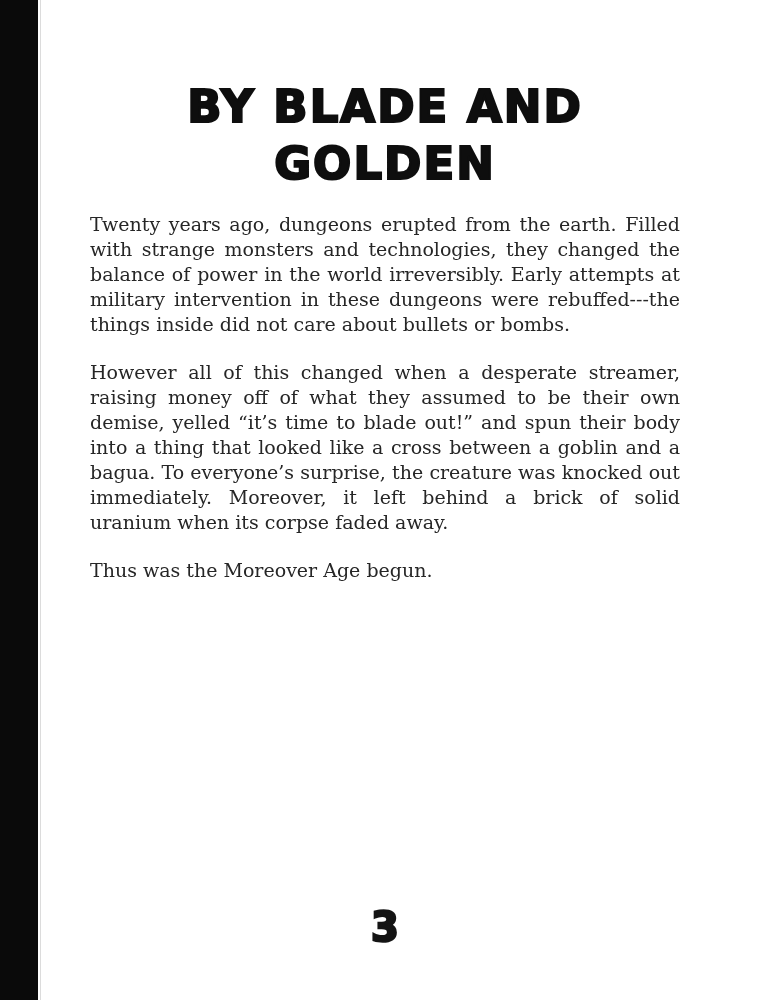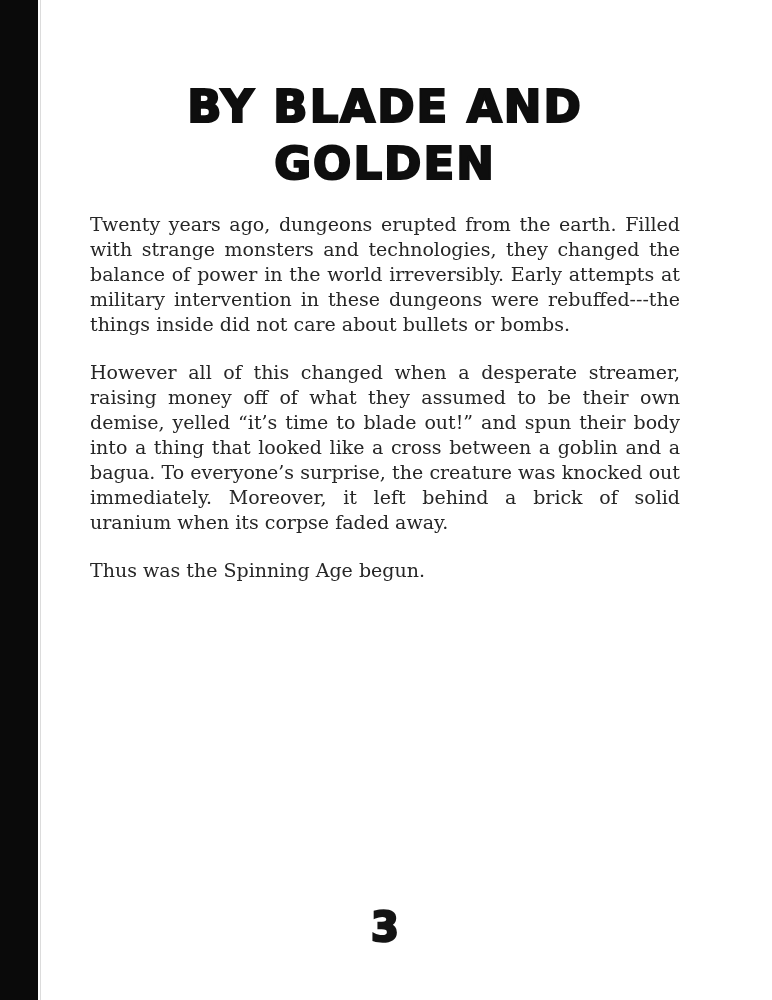--- a/index.html
+++ b/index.html
@@ -82,18 +82,18 @@
   <div class="spine-edge"></div>
 
   <div class="content">
     <h1 class="title">
       <span class="line">BY BLADE AND GOLDEN</span>
     </h1>
 
     <div class="body-text">
       <p>Twenty years ago, dungeons erupted from the earth. Filled with strange monsters and technologies, they changed the balance of power in the world irreversibly. Early attempts at military intervention in these dungeons were rebuffed---the things inside did not care about bullets or bombs.</p>
       <p>However all of this changed when a desperate streamer, raising money off of what they assumed to be their own demise, yelled “it’s time to blade out!” and spun their body into a thing that looked like a cross between a goblin and a bagua. To everyone’s surprise, the creature was knocked out immediately. Moreover, it left behind a brick of solid uranium when its corpse faded away.</p>
-      <p>Thus was the Spinning Age begun.</p>
+      <p>Thus was the Moreover Age begun.</p>
     </div>
   </div>
 
   <div class="page-number">3</div>
 </div>
 
 </body></html>

